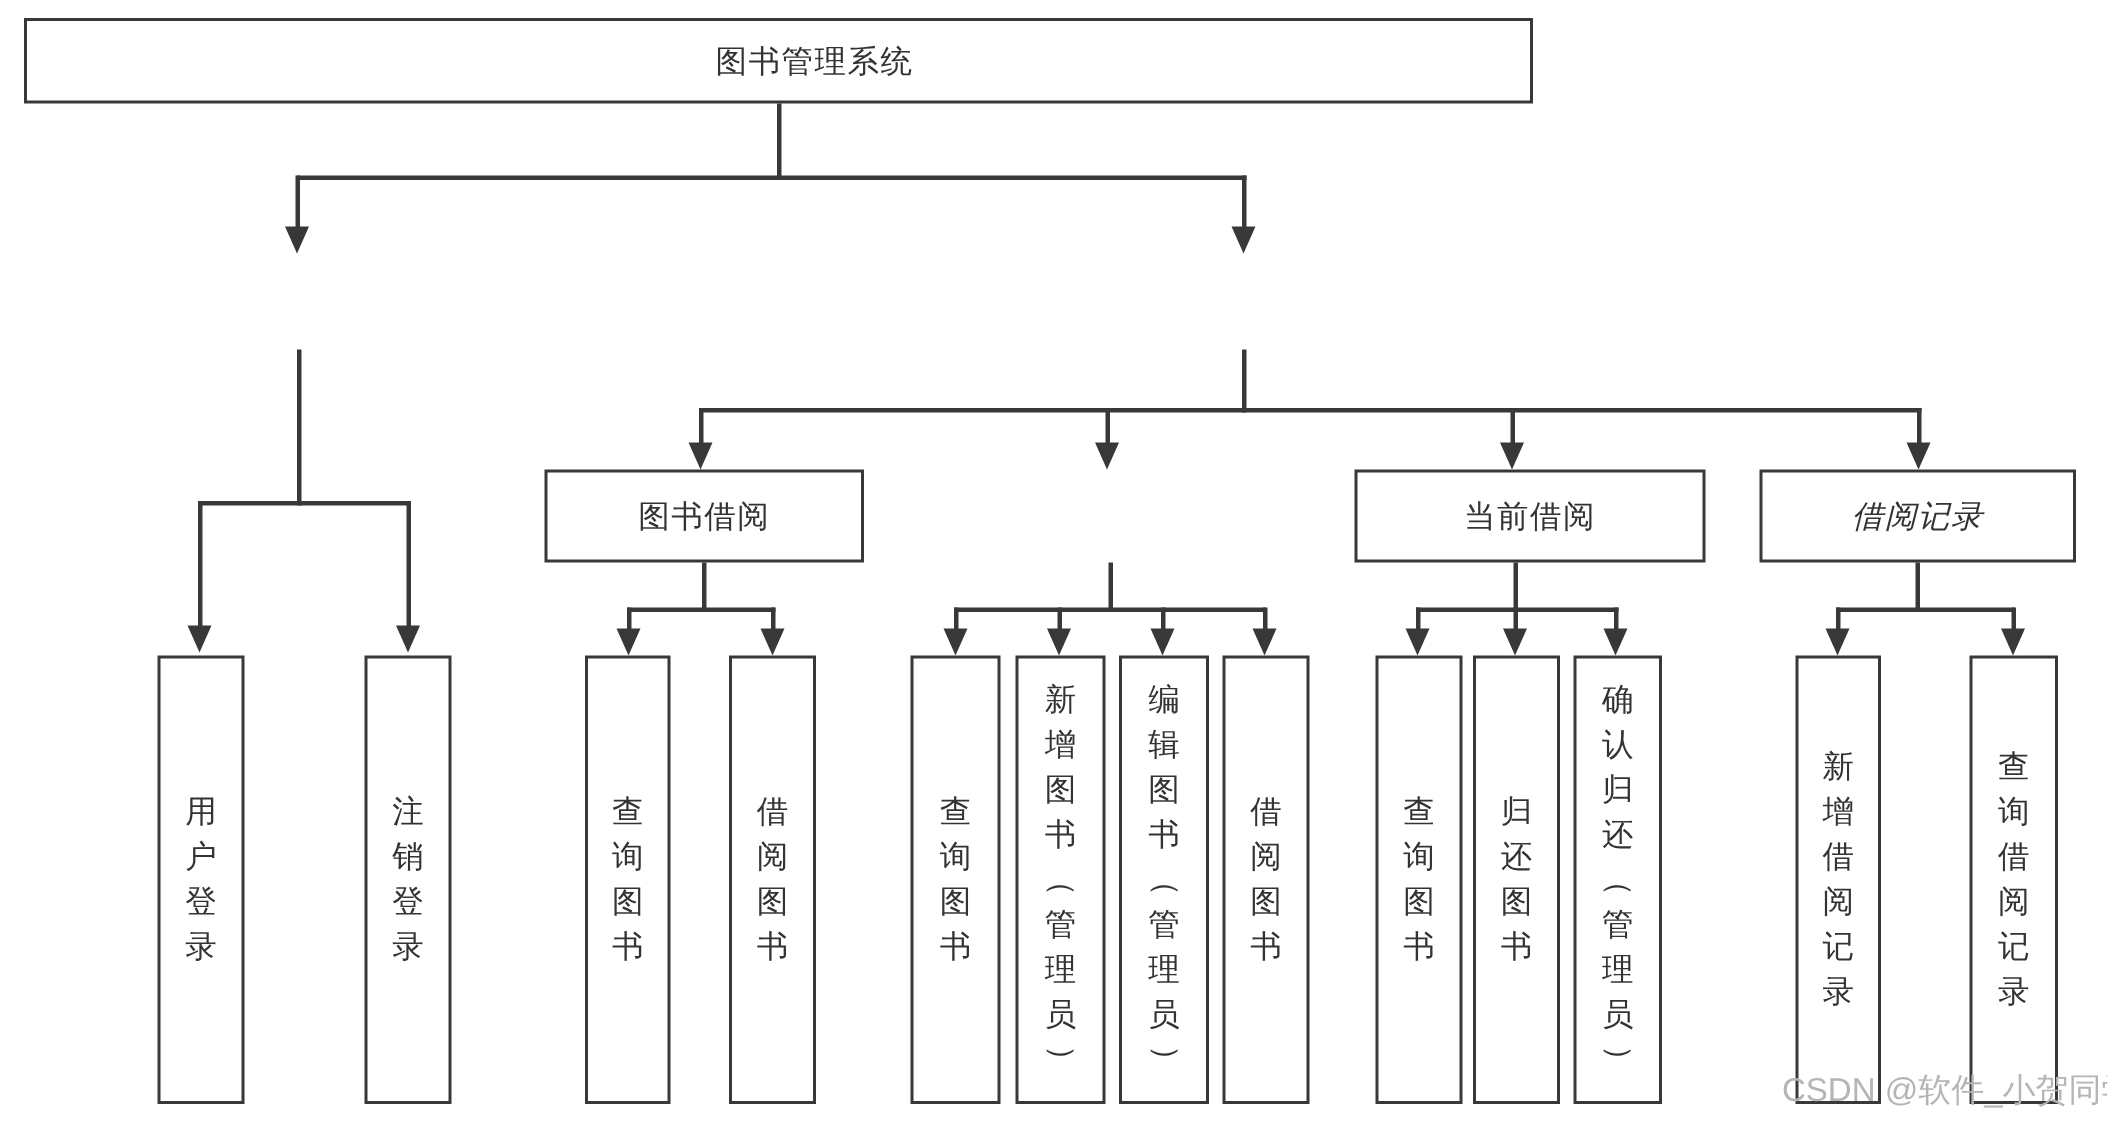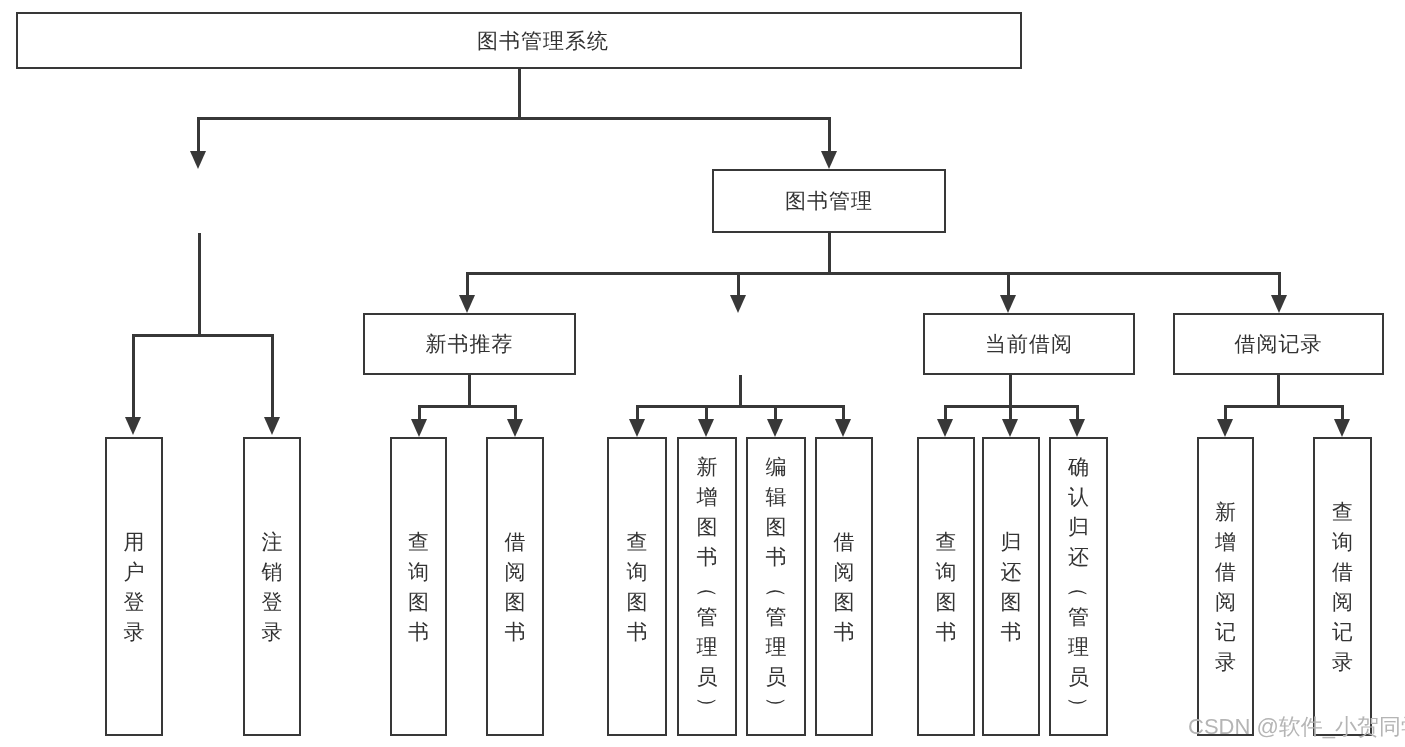--- a/index.html
+++ b/index.html
@@ -64,49 +64,46 @@
     <span>图书管理系统</span>
   </div>
 
   <div class="vline" style="left:518px;top:69px;height:50px;"></div>
   <div class="hline" style="left:198px;top:117px;width:633px;"></div>
   <div class="vline" style="left:197px;top:117px;height:37px;"></div>
   <div class="arrow" style="left:190px;top:151px;"></div>
   <div class="vline" style="left:828px;top:117px;height:37px;"></div>
   <div class="arrow" style="left:821px;top:151px;"></div>
 
-  <div class="box" style="left:712px;top:169px;width:234px;height:64px;">
-    <span>图书管理</span>
-  </div>
 
   <div class="vline" style="left:198px;top:233px;height:104px;"></div>
   <div class="hline" style="left:132px;top:334px;width:142px;"></div>
   <div class="vline" style="left:132px;top:334px;height:86px;"></div>
   <div class="arrow" style="left:125px;top:417px;"></div>
   <div class="vline" style="left:271px;top:334px;height:86px;"></div>
   <div class="arrow" style="left:264px;top:417px;"></div>
 
   <div class="vline" style="left:828px;top:233px;height:42px;"></div>
   <div class="hline" style="left:466px;top:272px;width:815px;"></div>
   <div class="vline" style="left:466px;top:272px;height:27px;"></div>
   <div class="arrow" style="left:459px;top:295px;"></div>
   <div class="vline" style="left:737px;top:272px;height:27px;"></div>
   <div class="arrow" style="left:730px;top:295px;"></div>
   <div class="vline" style="left:1007px;top:272px;height:27px;"></div>
   <div class="arrow" style="left:1000px;top:295px;"></div>
   <div class="vline" style="left:1278px;top:272px;height:27px;"></div>
   <div class="arrow" style="left:1271px;top:295px;"></div>
 
   <div class="box" style="left:363px;top:313px;width:213px;height:62px;">
-    <span>新书推荐</span>
-  </div>
-  <div class="box" style="left:903px;top:313px;width:212px;height:62px;margin-left:20px;">
+    <span>图书借阅</span>
+  </div>
+  <div class="box" style="left:903px;top:313px;width:234px;height:62px;">
     <span>当前借阅</span>
   </div>
-  <div class="box" style="left:1173px;top:313px;width:211px;height:62px;">
+  <div class="box" style="left:1173px;top:313px;width:211px;height:62px;font-style:italic;">
     <span>借阅记录</span>
   </div>
 
   <div class="vline" style="left:468px;top:375px;height:33px;"></div>
   <div class="hline" style="left:418px;top:405px;width:99px;"></div>
   <div class="vline" style="left:418px;top:405px;height:17px;"></div>
   <div class="arrow" style="left:411px;top:419px;"></div>
   <div class="vline" style="left:514px;top:405px;height:17px;"></div>
   <div class="arrow" style="left:507px;top:419px;"></div>
 

